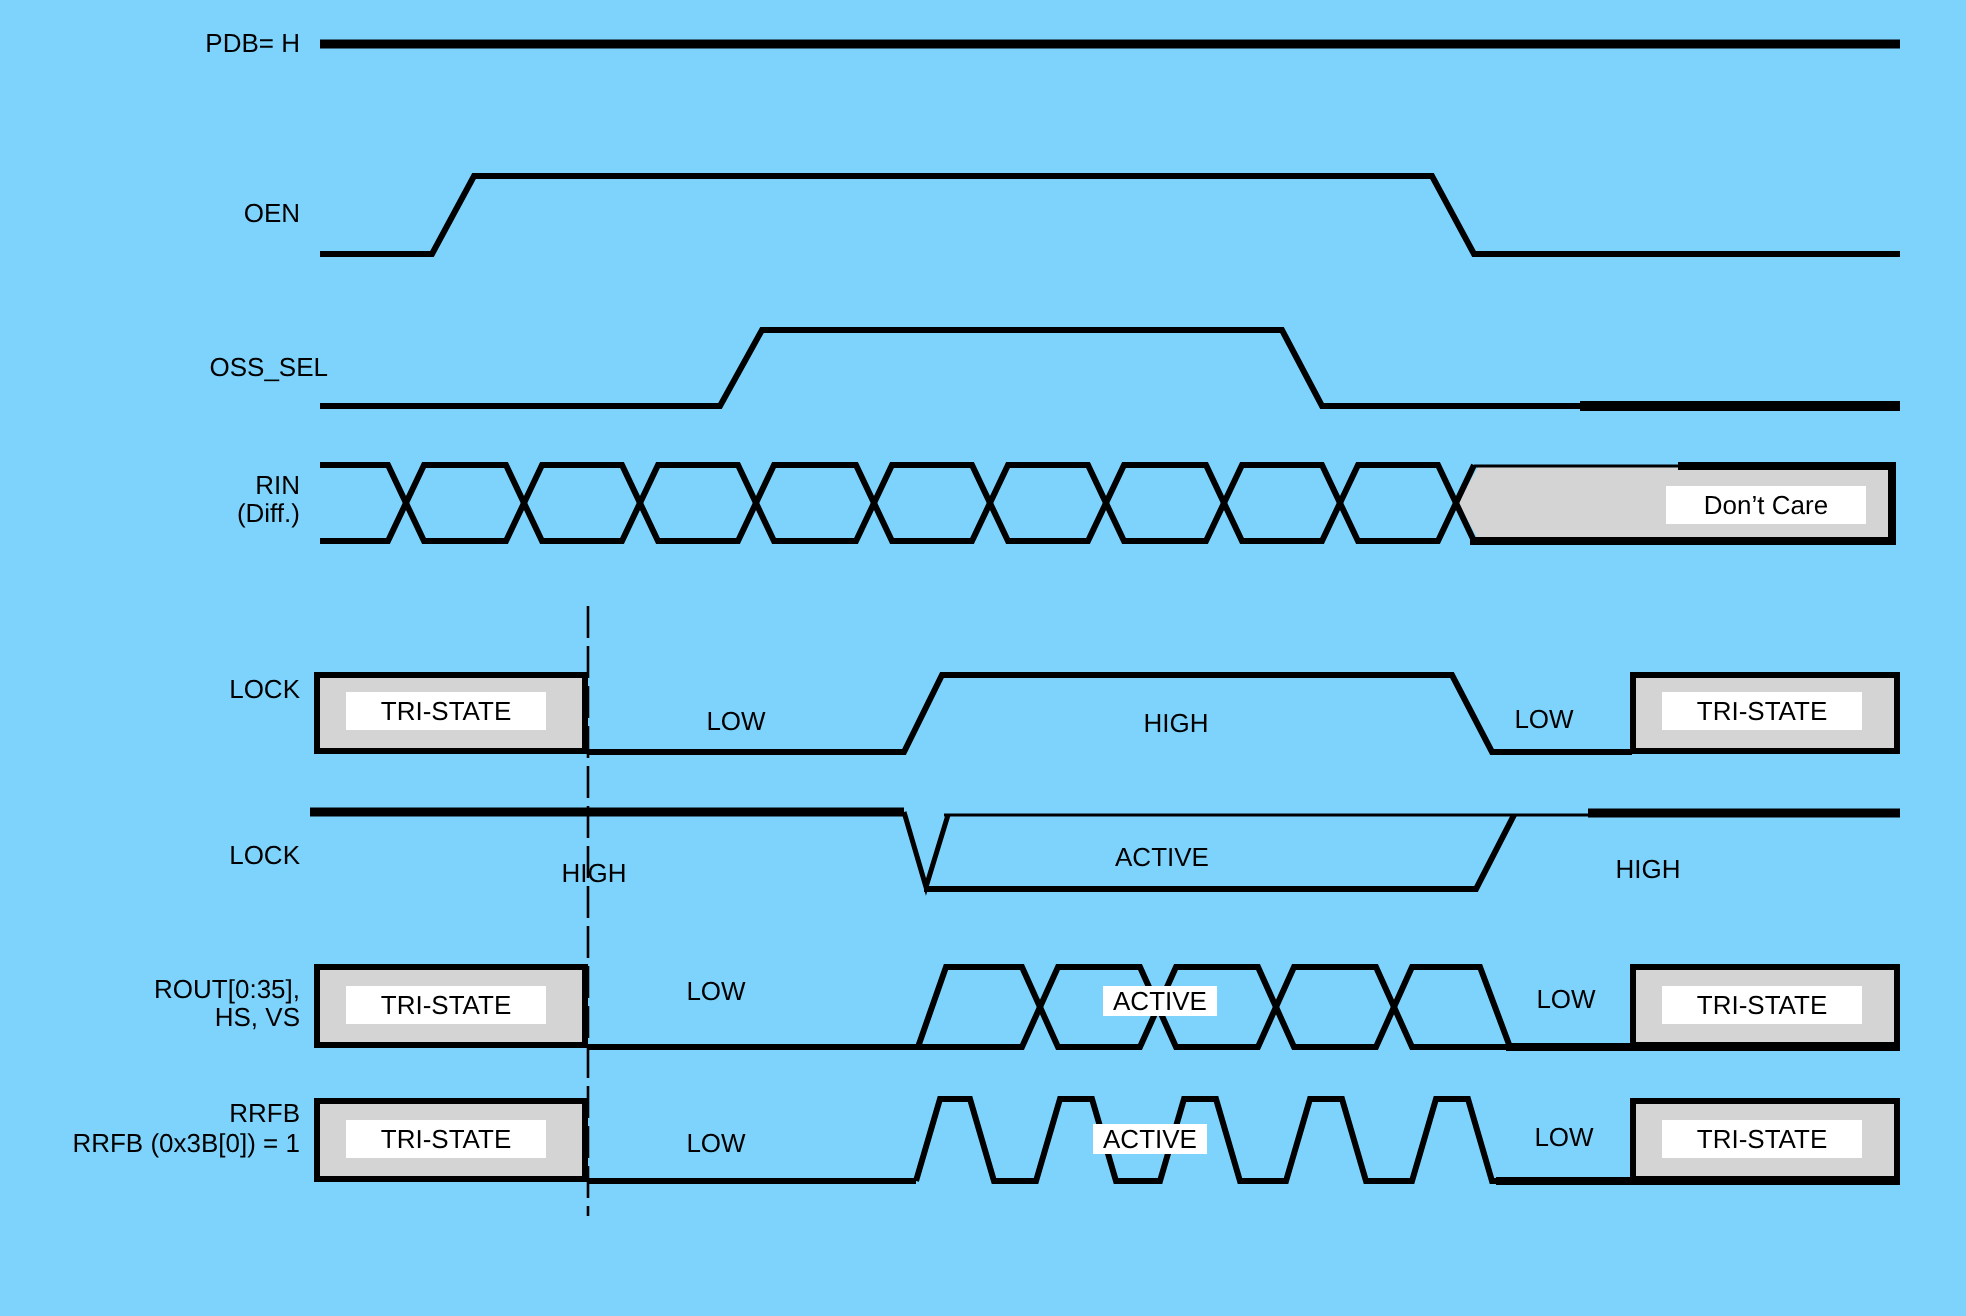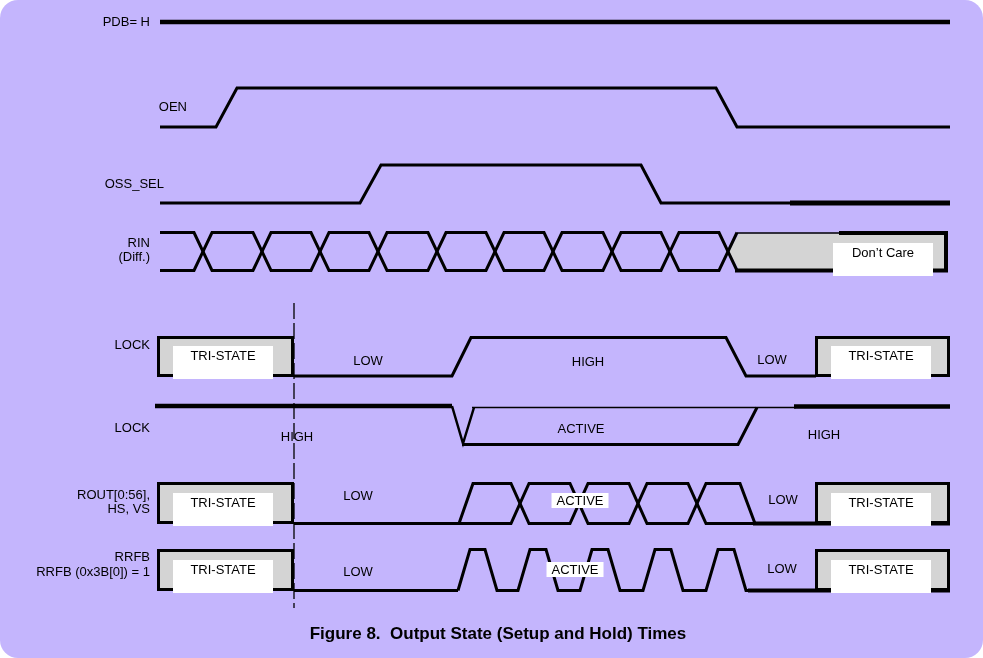--- a/index.html
+++ b/index.html
@@ -1,22 +1,22 @@
 <!DOCTYPE html>
 <html><head>
 <meta charset="utf-8">
 <style>
   html,body{margin:0;padding:0;background:#fff;}
-  .stage{position:relative;width:983px;height:658px;background:#c4b5fd;overflow:hidden;
-         font-family:"Liberation Sans",sans-serif;color:#000;border-radius:18px;}
+  .stage{position:relative;width:983px;height:658px;background:#7dd3fc;overflow:hidden;
+         font-family:"Liberation Sans",sans-serif;color:#000;}
   .stage svg{position:absolute;left:0;top:0;}
   .t{position:absolute;font-size:13px;line-height:15px;white-space:pre;}
   .r{width:140px;text-align:right;}           
   .c{transform:translateX(-50%);}             
-  .lbox{background:#fff;width:100px;height:33px;line-height:19px;text-align:center;}
+  .lbox{background:#fff;width:100px;height:19px;line-height:19px;text-align:center;}
   .bgw{background:#fff;padding:0 5px;}
   .cap{font-weight:bold;font-size:17px;line-height:20px;}
 </style>
 </head>
 <body>
 
 <div class="stage">
 
   <svg width="983" height="658" viewBox="0 0 983 658">
     <g stroke="#000" fill="none" stroke-linejoin="miter" stroke-linecap="butt">
@@ -58,27 +58,27 @@
 
       <rect x="158.5" y="550.5" width="134" height="39" fill="#d4d4d4" stroke-width="3"></rect>
       <path d="M294 590.5 H458" stroke-width="3"></path>
       <path stroke-width="3" d="M458 590.5 L470 549.5 H485 L497 590.5 H518 L530 549.5 H546 L558 590.5 H580 L592 549.5 H608 L620 590.5 H643 L655 549.5 H671 L683 590.5 H706 L718 549.5 H734 L746 590.5 H752"></path>
       <path d="M748 590.5 H950" stroke-width="4"></path>
       <rect x="816.5" y="550.5" width="132" height="39" fill="#d4d4d4" stroke-width="3"></rect>
     </g>
   </svg>
 
   <span class="t r" style="right:833px;top:14px">PDB= H</span>
-  <span class="t r" style="right:796px;top:99px">OEN</span>
+  <span class="t r" style="right:833px;top:99px">OEN</span>
   <span class="t r" style="right:819px;top:176px">OSS_SEL</span>
   <span class="t r" style="right:833px;top:235px">RIN</span>
   <span class="t r" style="right:833px;top:249px">(Diff.)</span>
   <span class="t r" style="right:833px;top:337px">LOCK</span>
   <span class="t r" style="right:833px;top:420px">LOCK</span>
-  <span class="t r" style="right:833px;top:487px">ROUT[0:56],</span>
+  <span class="t r" style="right:833px;top:487px">ROUT[0:35],</span>
   <span class="t r" style="right:833px;top:501px">HS, VS</span>
   <span class="t r" style="right:833px;top:549px">RRFB</span>
   <span class="t r" style="right:833px;top:564px">RRFB (0x3B[0]) = 1</span>
 
   <span class="t c lbox" style="left:883px;top:243px">Don’t Care</span>
 
   <span class="t c lbox" style="left:223px;top:346px">TRI-STATE</span>
   <span class="t c" style="left:368px;top:353px">LOW</span>
   <span class="t c" style="left:588px;top:354px">HIGH</span>
   <span class="t c" style="left:772px;top:352px">LOW</span>
@@ -93,15 +93,14 @@
   <span class="t c bgw" style="left:580px;top:493px">ACTIVE</span>
   <span class="t c" style="left:783px;top:492px">LOW</span>
   <span class="t c lbox" style="left:881px;top:493px">TRI-STATE</span>
 
   <span class="t c lbox" style="left:223px;top:560px">TRI-STATE</span>
   <span class="t c" style="left:358px;top:564px">LOW</span>
   <span class="t c bgw" style="left:575px;top:562px">ACTIVE</span>
   <span class="t c" style="left:782px;top:561px">LOW</span>
   <span class="t c lbox" style="left:881px;top:560px">TRI-STATE</span>
 
-  <span class="t c cap" style="left:498px;top:624px">Figure 8.  Output State (Setup and Hold) Times</span>
 
 </div>
 
 </body></html>

